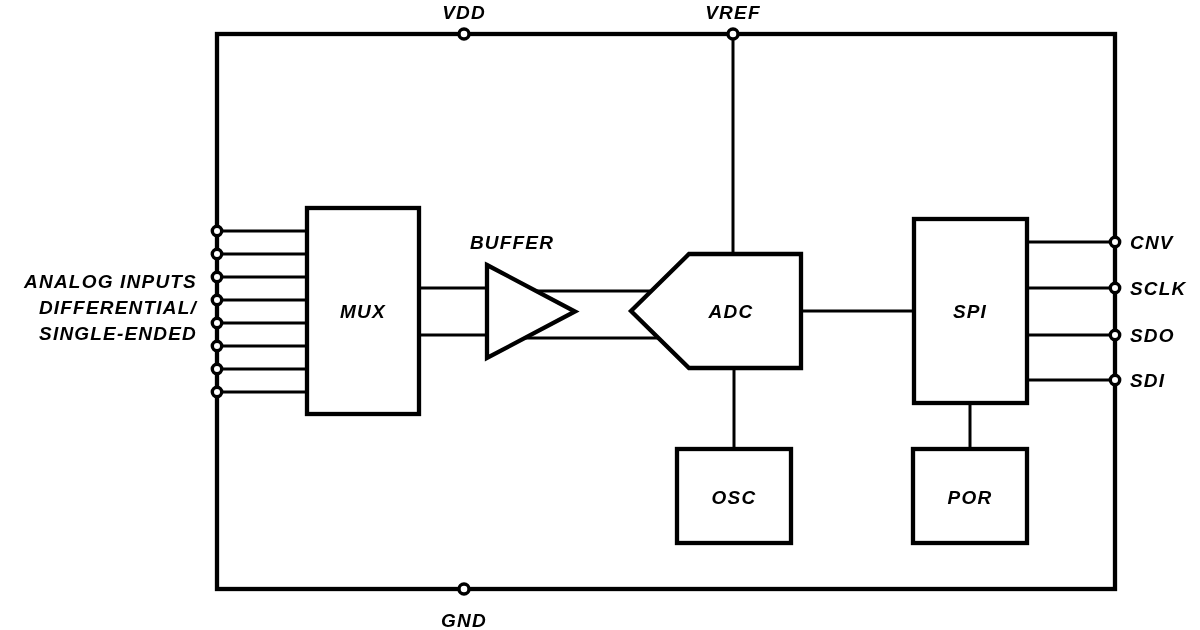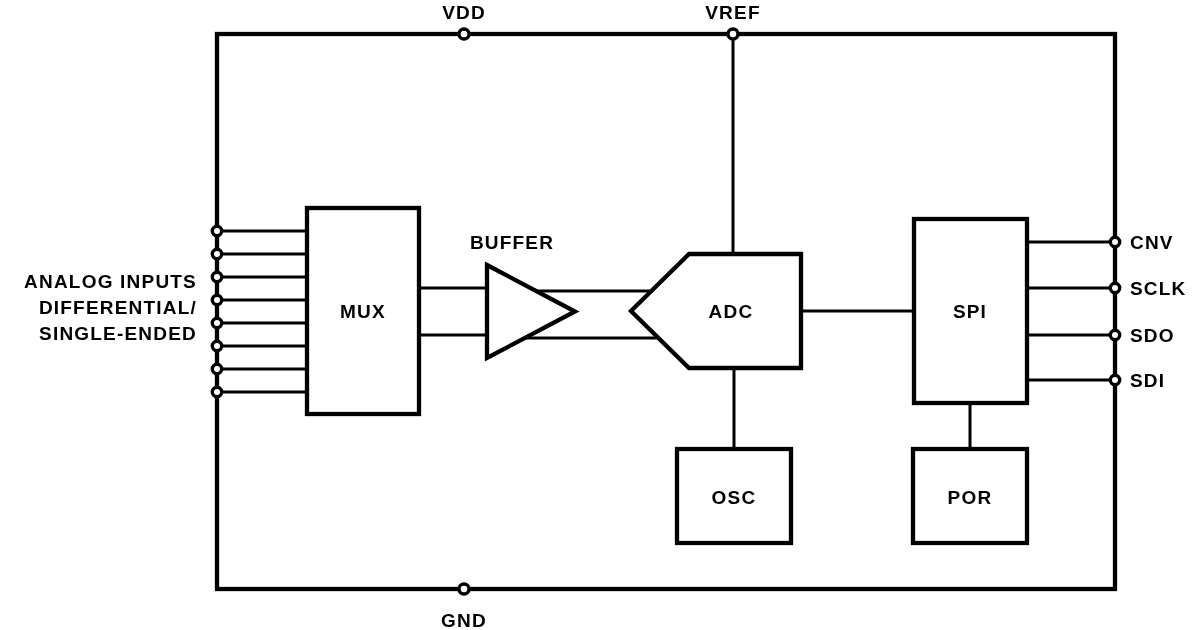--- a/index.html
+++ b/index.html
@@ -1,16 +1,16 @@
 <!DOCTYPE html>
 <html><head>
 <meta charset="utf-8">
 <style>
   html,body{margin:0;padding:0;background:#ffffff;}
-  .canvas{width:1200px;height:630px;position:relative;overflow:hidden;}
+  .canvas{width:1200px;height:630px;position:relative;overflow:hidden;font-style:italic;}
   svg{display:block;}
   .wire{fill:none;stroke-width:3;}
   .boundary{fill:none;stroke-width:4.3;}
   .block{fill:#ffffff;stroke-width:4.3;stroke-linejoin:miter;}
   .pin-circle{fill:#ffffff;stroke-width:3.4;}
   .lbl{font-family:"Liberation Sans",sans-serif;font-weight:bold;font-size:19px;letter-spacing:1.2px;stroke:none;}
 </style>
 </head>
 <body>
 

